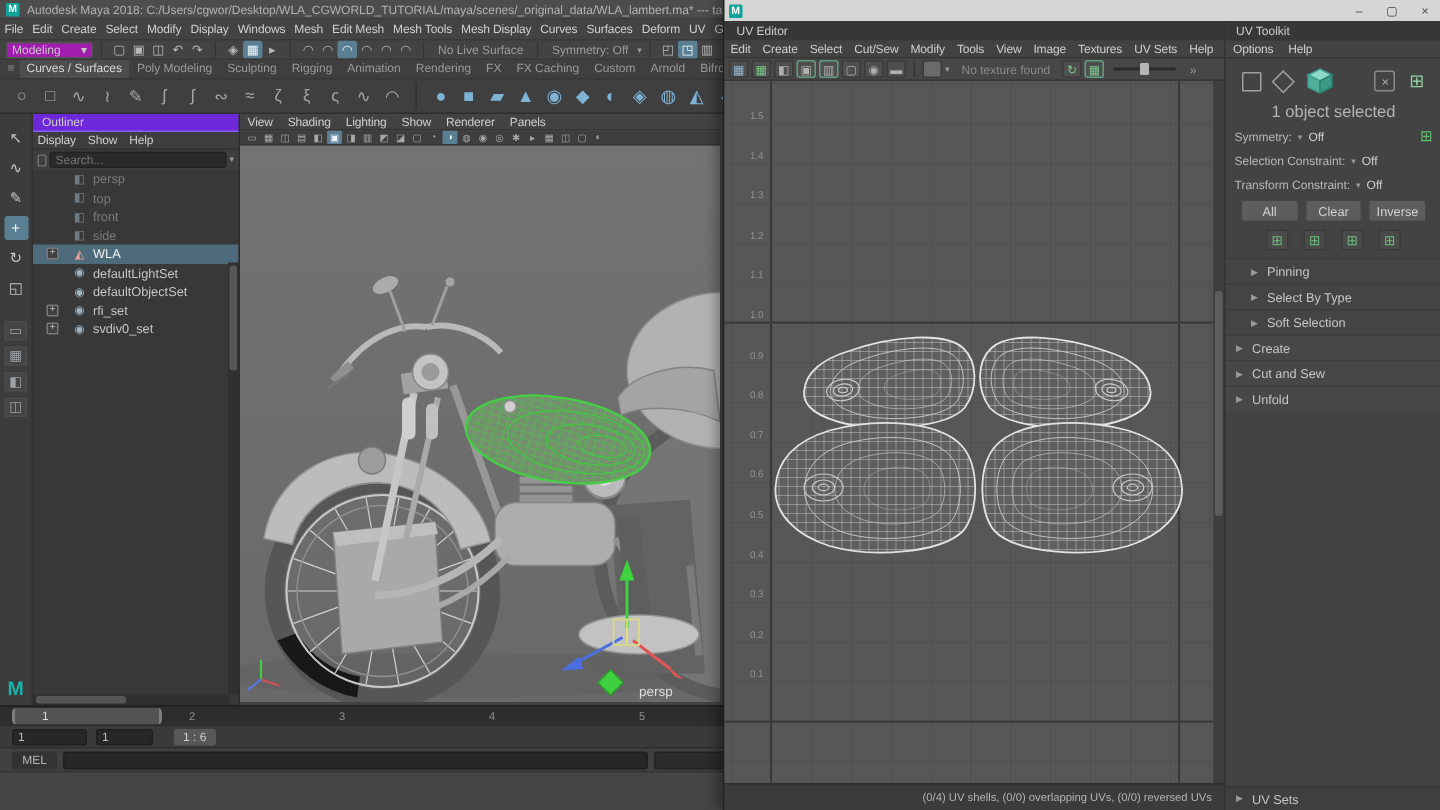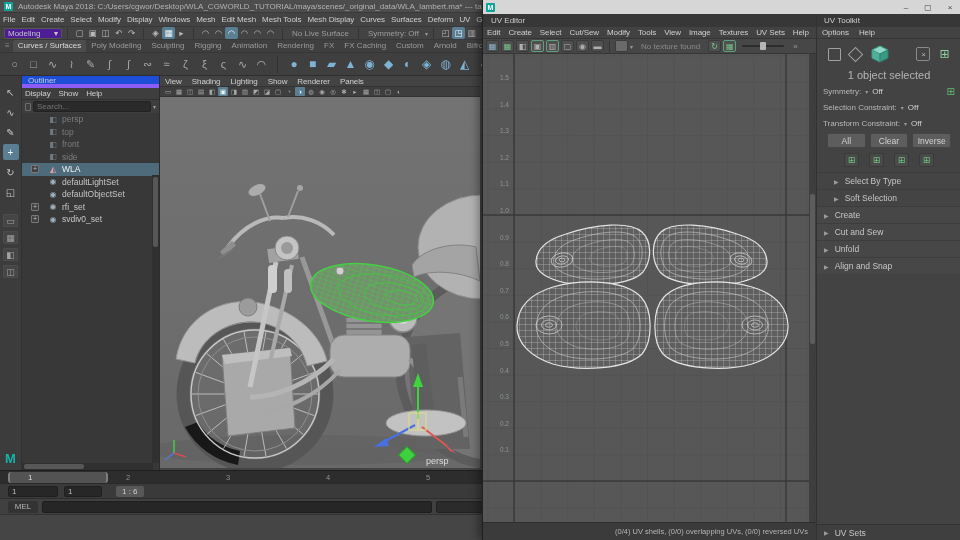--- a/index.html
+++ b/index.html
@@ -12,21 +12,21 @@
 
   
   #titlebar{left:0;top:0;width:960px;height:13px;background:#4d4d4d;border-bottom:1px solid #3a3a3a;
     font-size:8px;color:#b2b2b2;display:flex;align-items:center;gap:5px;padding-left:4px;white-space:nowrap}
   .mlogo{width:9px;height:9px;background:#0fa39a;color:#fff;font-size:7px;font-weight:bold;
     display:flex;align-items:center;justify-content:center;border-radius:1px;flex:0 0 auto}
   #menubar{left:0;top:13px;width:960px;height:13px;background:#434343;display:flex;overflow:hidden}
   .menu{font-size:8px;line-height:13px;padding:0 3px;color:#cfcfcf;letter-spacing:-0.1px;white-space:nowrap}
   #statusline{left:0;top:26px;width:960px;height:14px;background:#434343;border-top:1px solid #383838;
     border-bottom:1px solid #383838;display:flex;align-items:center;gap:2px;padding-left:4px;overflow:hidden}
-  .modebox{width:58px;height:11px;background:#4c1d95;border:1px solid #555;border-radius:2px;
+  .modebox{width:58px;height:11px;background:#a21caf;border:1px solid #555;border-radius:2px;
     font-size:8px;color:#c5c5c5;display:flex;align-items:center;justify-content:space-between;padding:0 3px}
   .ib{width:13px;height:12px;background:transparent;border-radius:2px;display:flex;align-items:center;
     justify-content:center;font-size:8.5px;color:#b8b8b8;flex:0 0 auto}
   .ib.hl{background:#5a7f93;color:#eef5f9}
   .sl-text{font-size:8px;color:#9c9c9c;white-space:nowrap;padding:0 4px}
   #shelftabs{left:0;top:40px;width:960px;height:12px;background:#3f3f3f;display:flex;align-items:flex-end;
     overflow:hidden;padding-left:2px}
   .stab{font-size:8px;color:#9a9a9a;padding:0 5px;line-height:12px;white-space:nowrap}
   .stab.active{background:#4d4d4d;color:#dadada;border-radius:2px 2px 0 0}
   .burger{font-size:8px;color:#8a8a8a;padding:0 3px;line-height:12px}
@@ -43,22 +43,22 @@
   .tb-ic{width:16px;height:16px;margin:2px 0;display:flex;align-items:center;justify-content:center;
     font-size:10px;color:#c2c2c2}
   .tb-ic.hl{background:#5a7f93;border-radius:2px;color:#f0f6fa}
   .tb-gap{height:10px}
   .lay-ic{width:15px;height:13px;margin:2px 0;display:flex;align-items:center;justify-content:center;
     font-size:9px;color:#9fa3a5;border:1px solid #4c4c4c;border-radius:1px;background:#454545}
   .tb-logo{margin-top:auto;margin-bottom:4px;color:#18b2a8;font-size:13px;font-weight:bold}
 
   
   #outliner{left:22px;top:76px;width:138px;height:394px;background:#383838;border-right:1px solid #2c2c2c}
-  .ol-tab{height:12px;background:#1d4ed8;font-size:8px;color:#cdcdcd;display:flex;align-items:center;
-    padding-left:6px;border-bottom:4px solid #8b5cf6}
+  .ol-tab{height:12px;background:#6d28d9;font-size:8px;color:#cdcdcd;display:flex;align-items:center;
+    padding-left:6px;border-bottom:1px solid #8b5cf6}
   .ol-menus{height:12px;display:flex;gap:2px;background:#3e3e3e;border-bottom:1px solid #303030}
   .ol-menus .menu{font-size:8px;line-height:12px}
   .ol-search{height:13px;display:flex;align-items:center;gap:2px;padding:1px 3px;background:#3e3e3e}
   .funnel{width:8px;height:8px;border:1px solid #6d6d6d;border-radius:1px}
   .ol-search input{flex:1;height:11px;background:#2a2a2a;border:1px solid #222;border-radius:2px;
     color:#bbb;font-size:8px;padding:0 3px;font-family:inherit}
   .ol-rows{position:relative;height:352px;overflow:hidden}
   .ol-row{position:relative;height:12.5px;display:flex;align-items:center;gap:4px;padding-left:26px;
     font-size:8.5px;color:#c6c6c6;white-space:nowrap}
   .ol-row .exp-box{display:none;position:absolute;left:9px;top:2px;width:8px;height:8px;border:1px solid #787878;
@@ -792,44 +792,44 @@
             <span>⊞</span>
           </span>
         <span class="conv-ic">
             <span>⊞</span>
           </span>
         <span class="conv-ic">
             <span>⊞</span>
           </span>
       </div>
       <div>
+        <div class="sec indent">
+            <span class="ar">▶</span>
+            <span>Pinning</span>
+          </div>
           <div class="sec indent">
             <span class="ar">▶</span>
             <span>Select By Type</span>
           </div>
           <div class="sec indent">
             <span class="ar">▶</span>
             <span>Soft Selection</span>
           </div>
           <div class="sec">
             <span class="ar">▶</span>
             <span>Create</span>
           </div>
           <div class="sec">
             <span class="ar">▶</span>
             <span>Cut and Sew</span>
           </div>
           <div class="sec">
             <span class="ar">▶</span>
             <span>Unfold</span>
           </div>
-          <div class="sec">
-            <span class="ar">▶</span>
-            <span>Align and Snap</span>
-          </div>
       </div>
       <div class="tk-bottom">
         <span class="ar">▶</span>
         <span>UV Sets</span>
       </div>
     </div>
   </div>
 </div>
 
 </body></html>

